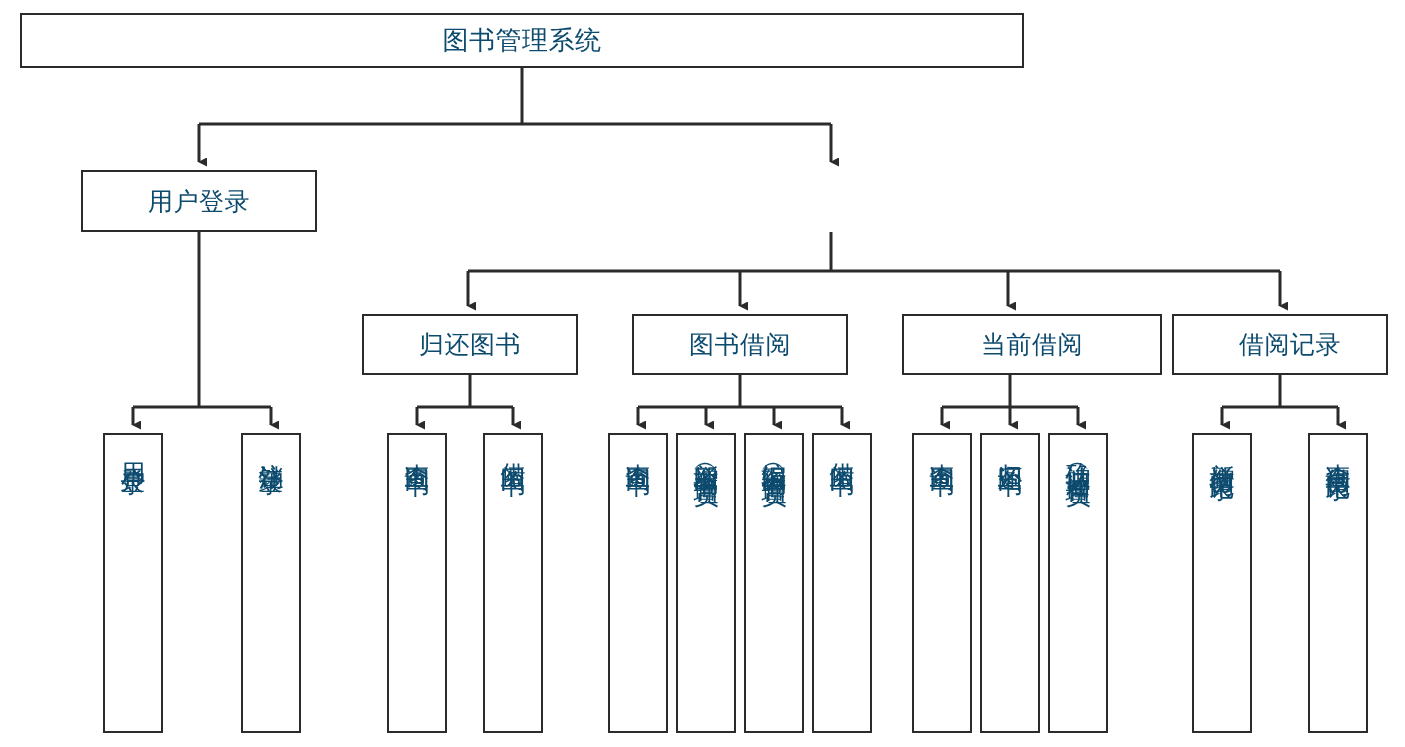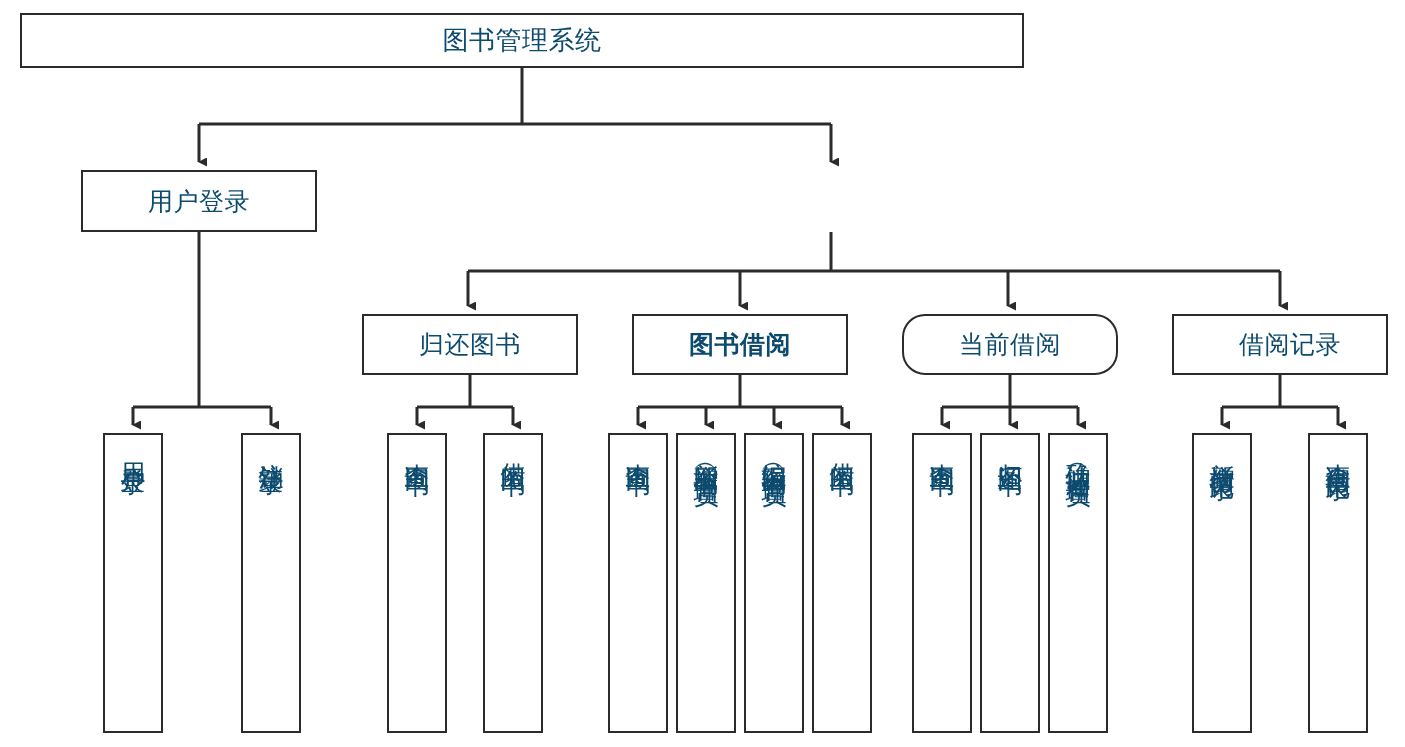--- a/index.html
+++ b/index.html
@@ -130,24 +130,24 @@
     <span class="label">图书管理系统</span>
   </div>
 
   <div class="node horiz" style="left:81px; top:170px; width:236px; height:62px;">
     <span class="label">用户登录</span>
   </div>
 
   <div class="node horiz" style="left:362px; top:314px; width:216px; height:61px;">
     <span class="label">归还图书</span>
   </div>
-  <div class="node horiz" style="left:632px; top:314px; width:216px; height:61px;font-weight:bold;">
+  <div class="node horiz" style="left:632px; top:314px; width:216px; height:61px;">
     <span class="label">图书借阅</span>
   </div>
-  <div class="node horiz" style="left:902px; top:314px; width:216px; height:61px;border-radius:23px;">
+  <div class="node horiz" style="left:902px; top:314px; width:260px; height:61px;">
     <span class="label">当前借阅</span>
   </div>
   <div class="node horiz" style="left:1172px; top:314px; width:216px; height:61px;padding-left:20px;">
     <span class="label">借阅记录</span>
   </div>
 
   <div class="node vert" style="left:103px; top:433px; width:60px; height:300px;">
     <span class="label">用户登录</span>
   </div>
   <div class="node vert" style="left:241px; top:433px; width:60px; height:300px;">

